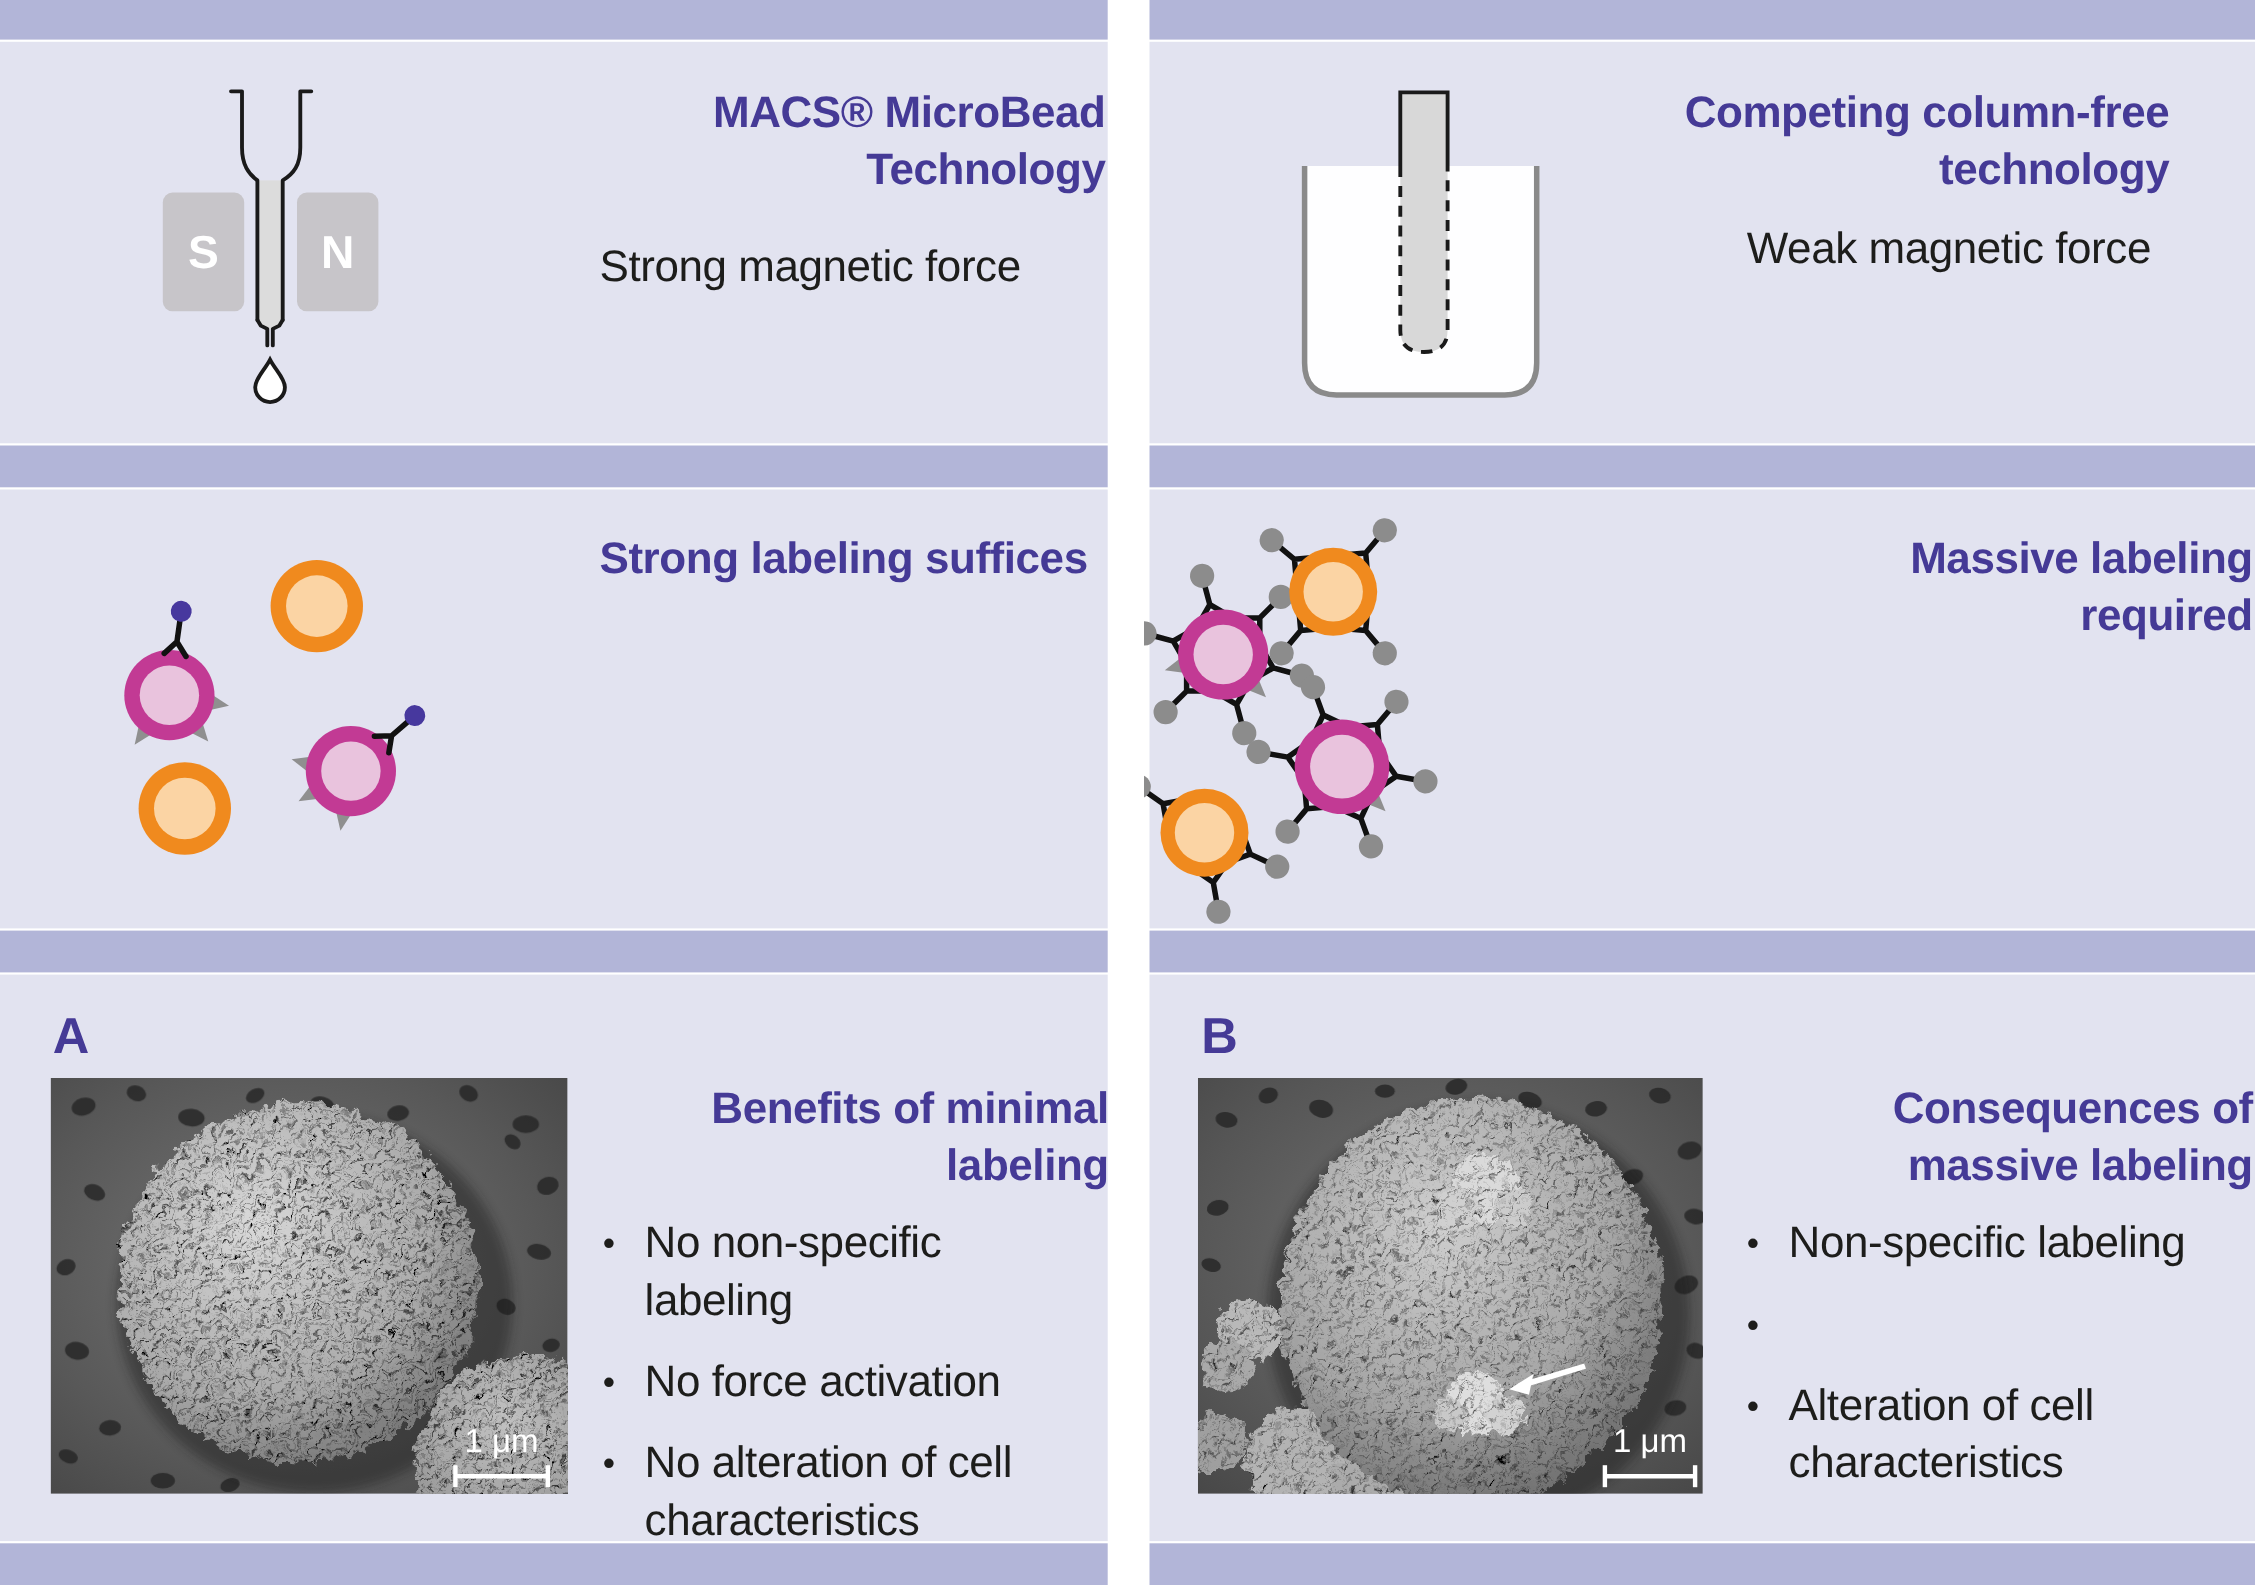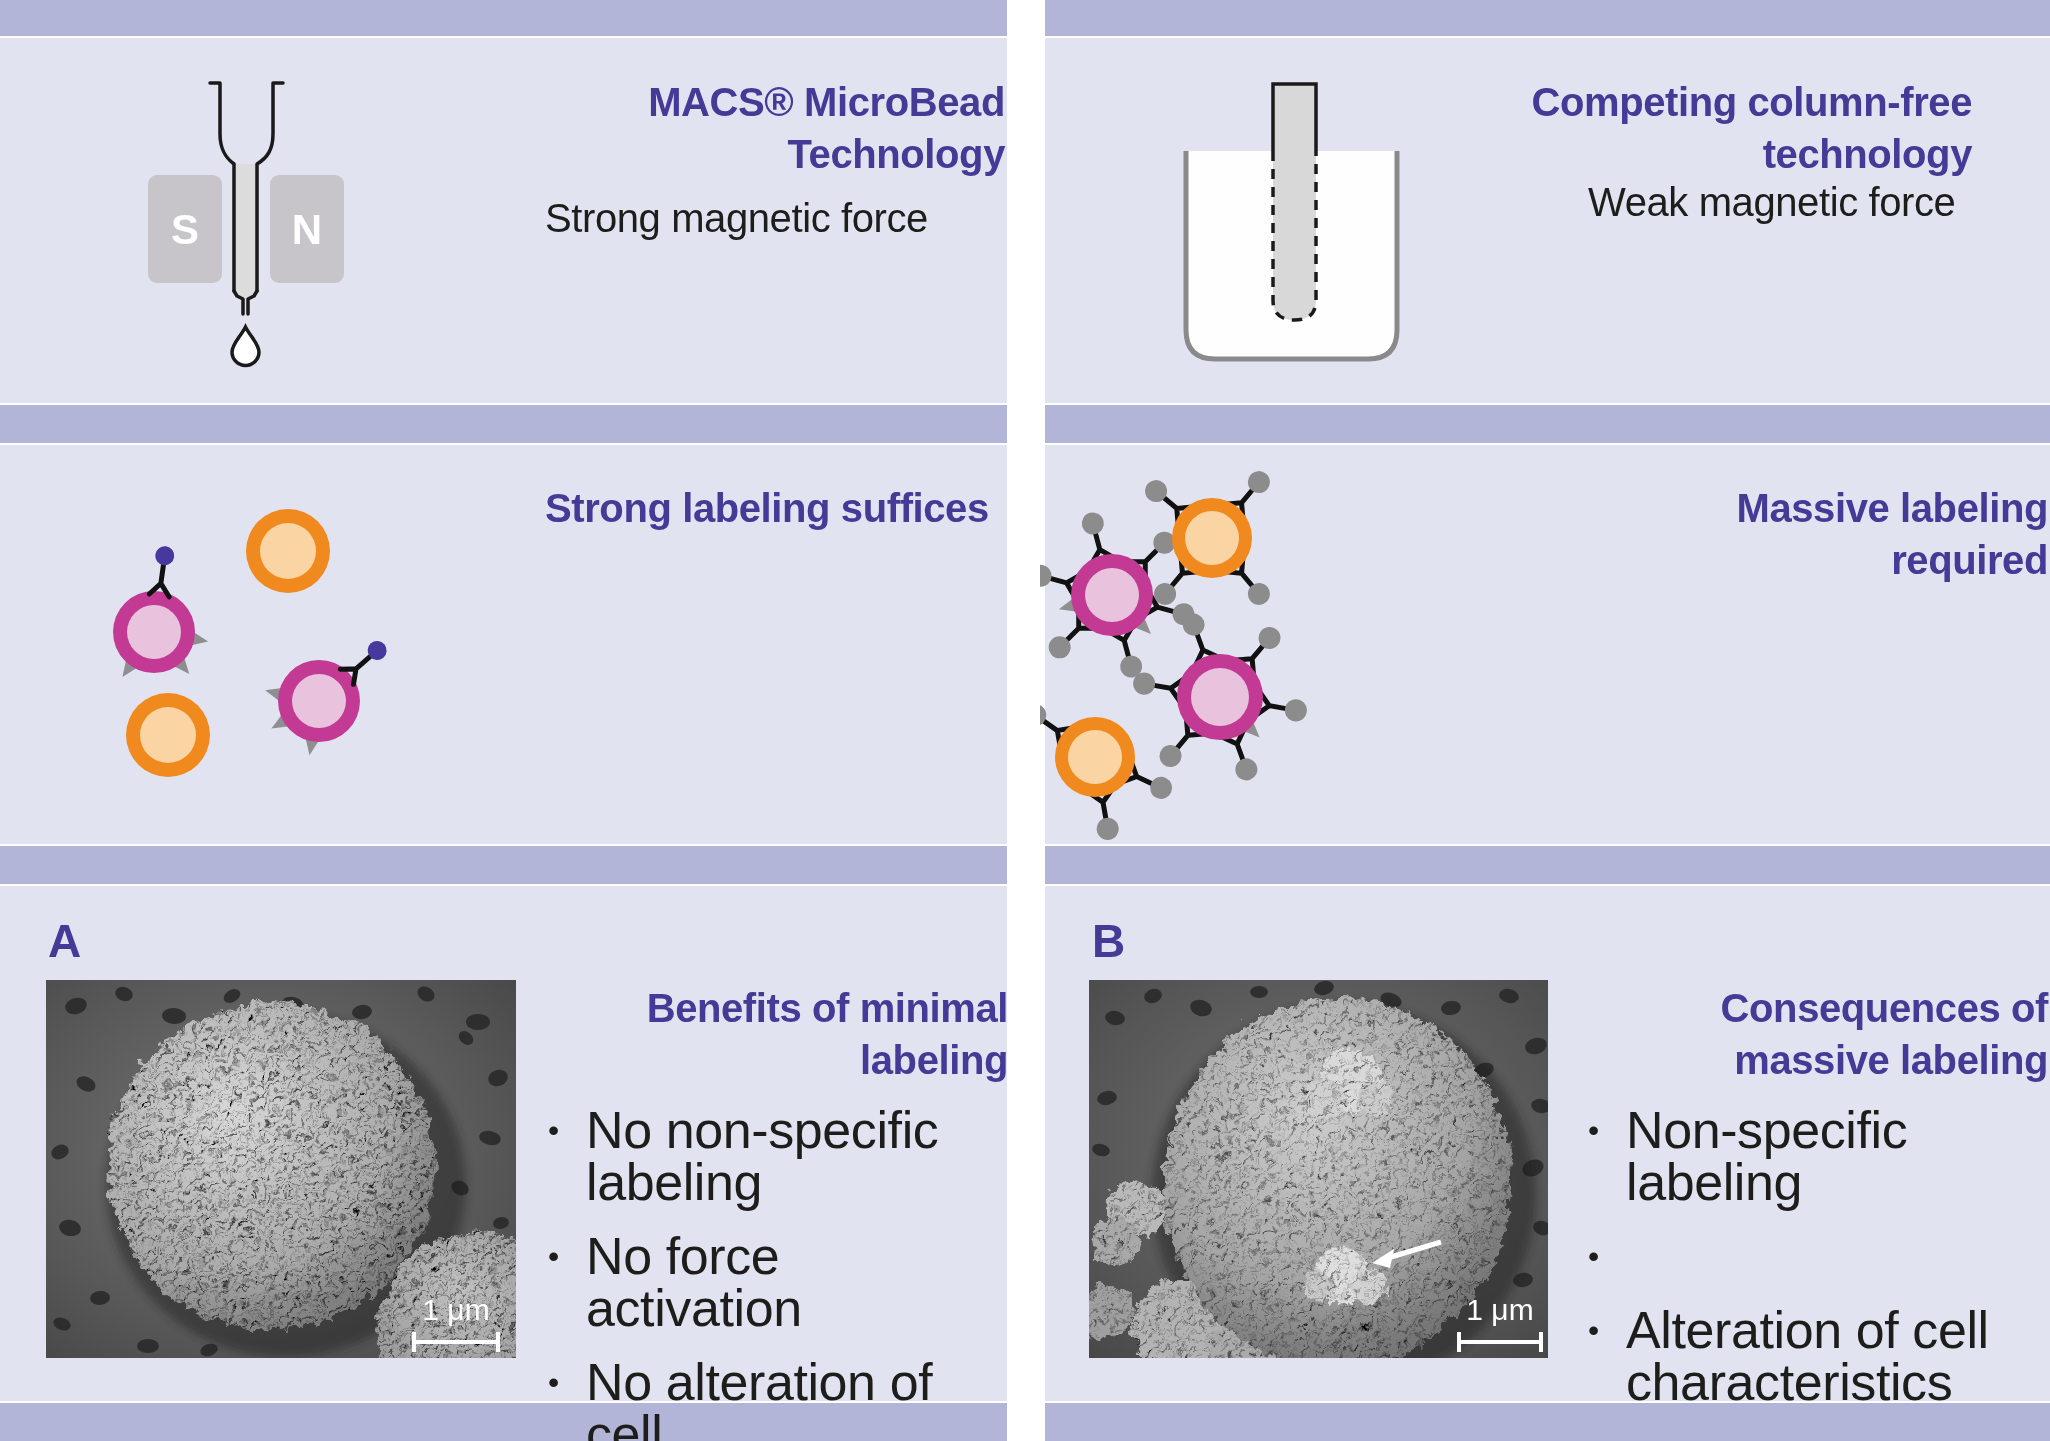--- a/index.html
+++ b/index.html
@@ -13,26 +13,26 @@
   .colR{left:1045px;width:1005px;}
   .rb0{top:0;height:36px;}
   .rp1{top:38px;height:365px;}
   .rb1{top:405px;height:38px;}
   .rp2{top:445px;height:399px;}
   .rb2{top:846px;height:38px;}
   .rp3{top:886px;height:515px;}
   .rb3{top:1403px;height:38px;}
   .title{font-weight:700;font-size:40px;line-height:52px;color:#453a96;
          max-width:460px;letter-spacing:-0.4px;text-align:right;}
-  .subtitle{font-weight:400;font-size:40px;line-height:52px;color:#1d1d1b;letter-spacing:-0.4px;}
+  .subtitle{font-weight:400;font-size:40px;line-height:52px;color:#1d1d1b;letter-spacing:-0.4px;margin-top:24px;}
   .plabel{font-weight:700;font-size:46px;line-height:46px;color:#453a96;}
   .bullets{width:442px;}
   .bullet{display:flex;margin-bottom:22px;}
   .dot{flex:none;width:38px;font-size:32px;line-height:52px;color:#1d1d1b;}
-  .btext{font-weight:400;font-size:52px;line-height:52px;color:#1d1d1b;letter-spacing:-0.4px;}
+  .btext{font-weight:400;font-size:40px;line-height:52px;color:#1d1d1b;letter-spacing:-0.4px;}
   svg{display:block;}
 </style>
 </head>
 <body>
 
 <div class="page">
 
   <div class="abs band colL rb0"></div>
   <div class="abs band colR rb0"></div>
   <div class="abs panel colL rp1"></div>

